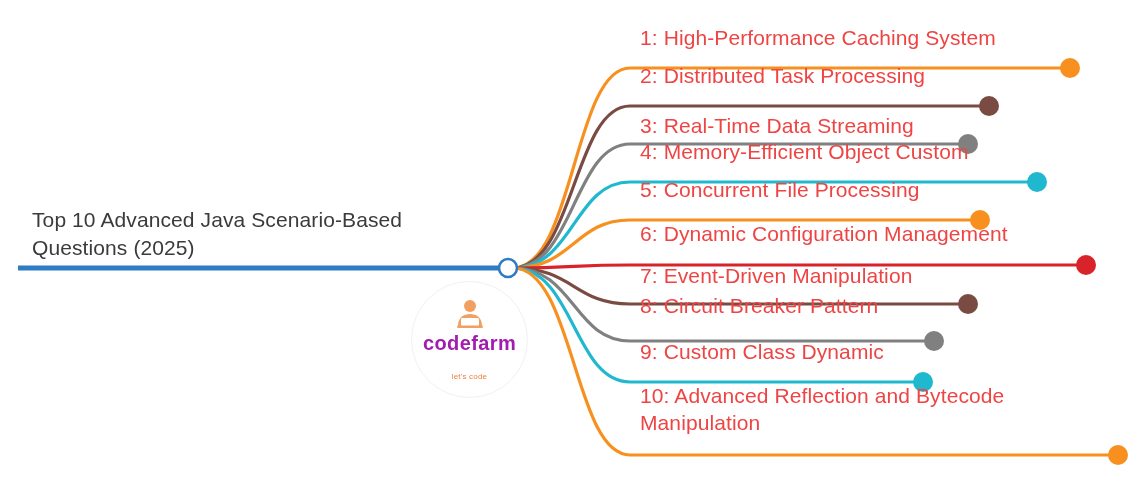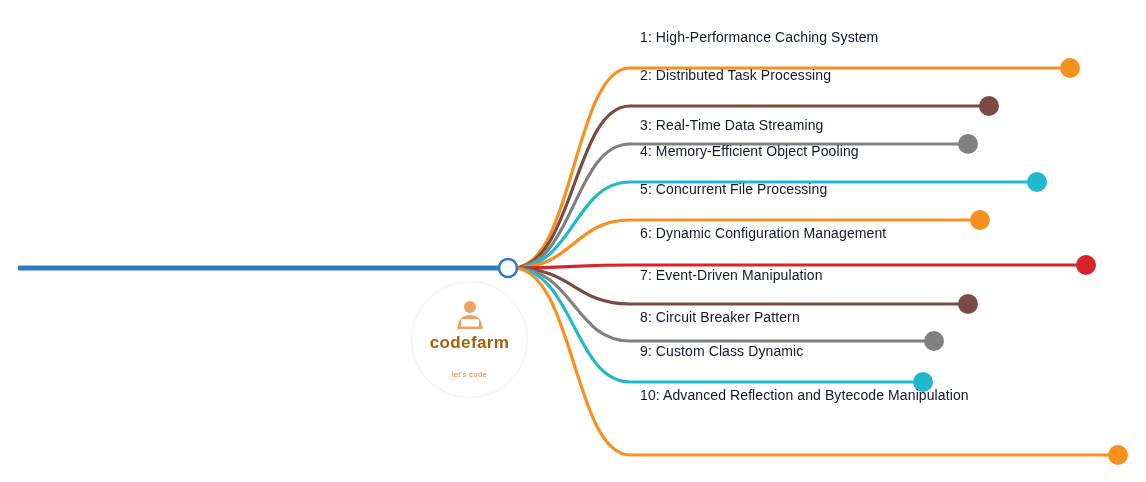--- a/index.html
+++ b/index.html
@@ -2,29 +2,29 @@
 <html><head>
 <meta charset="utf-8">
 <style>
   html,body{margin:0;padding:0;background:#ffffff;}
   body{width:1146px;height:482px;overflow:hidden;
        font-family:"Liberation Sans","DejaVu Sans",sans-serif;}
   #canvas{position:relative;width:1146px;height:482px;background:#fff;}
   svg.layer{position:absolute;left:0;top:0;width:1146px;height:482px;}
   .root-label{position:absolute;left:32px;top:206px;width:470px;
       font-size:21px;line-height:28px;color:#3b3b3b;letter-spacing:.1px;}
-  .branch-label{position:absolute;font-size:14px;line-height:27px;
-      color:#0f172a;white-space:nowrap;letter-spacing:.1px;}
+  .branch-label{position:absolute;font-size:21px;line-height:27px;
+      color:#ef4444;white-space:nowrap;letter-spacing:.1px;}
   .branch-label.wrap{white-space:normal;width:470px;}
   .wm{position:absolute;left:411px;top:281px;width:117px;height:117px;
       border-radius:50%;background:#fff;border:1px solid #f1f1f1;
       display:flex;flex-direction:column;align-items:center;
       justify-content:center;box-sizing:border-box;}
   .wm-icon{width:34px;height:30px;margin-bottom:3px;}
-  .wm-name{font-size:17px;font-weight:bold;color:#a16207;letter-spacing:.4px;}
+  .wm-name{font-size:20px;font-weight:bold;color:#a21caf;letter-spacing:.4px;}
   .wm-tag{font-size:8px;color:#e8833a;letter-spacing:.2px;margin-top:17px;}
 </style>
 </head>
 <body>
 
 <div id="canvas">
 
   <svg class="layer" viewBox="0 0 1146 482" xmlns="http://www.w3.org/2000/svg">
     <g id="edges" fill="none" stroke-linecap="round">
         <path d="M 513 268 C 573.84 268, 573.84 68, 630 68 L 1070 68" stroke="#F7901E" stroke-width="3.2" fill="none" stroke-linecap="round"></path>
@@ -47,30 +47,31 @@
         <circle cx="1086" cy="265" r="10" fill="#D8232A"></circle>
         <circle cx="968" cy="304" r="10" fill="#7A4B42"></circle>
         <circle cx="934" cy="341" r="10" fill="#808080"></circle>
         <circle cx="923" cy="382" r="10" fill="#20B8CE"></circle>
         <circle cx="1118" cy="455" r="10" fill="#F7901E"></circle>
       </g>
     <line id="root-line" x1="18" y1="268" x2="502" y2="268" stroke="#2E7CC4" stroke-width="5"></line>
     <circle id="hub" cx="508" cy="268" r="9" fill="#ffffff" stroke="#2E7CC4" stroke-width="2.6"></circle>
   </svg>
 
+  <div class="root-label">Top 10 Advanced Java Scenario-Based Questions (2025)</div>
 
   <div id="labels">
       <div class="branch-label" style="left: 640px; top: 24px;">1: High-Performance Caching System</div>
       <div class="branch-label" style="left: 640px; top: 62px;">2: Distributed Task Processing</div>
       <div class="branch-label" style="left: 640px; top: 100px; margin-top: 12px;">3: Real-Time Data Streaming</div>
-      <div class="branch-label" style="left: 640px; top: 138px;">4: Memory-Efficient Object Pooling</div>
+      <div class="branch-label" style="left: 640px; top: 138px;">4: Memory-Efficient Object Custom</div>
       <div class="branch-label" style="left: 640px; top: 176px;">5: Concurrent File Processing</div>
       <div class="branch-label" style="left: 640px; top: 220px;">6: Dynamic Configuration Management</div>
       <div class="branch-label" style="left: 640px; top: 262px;">7: Event-Driven Manipulation</div>
-      <div class="branch-label" style="left: 640px; top: 304px;">8: Circuit Breaker Pattern</div>
+      <div class="branch-label" style="left: 640px; top: 292px;">8: Circuit Breaker Pattern</div>
       <div class="branch-label" style="left: 640px; top: 338px;">9: Custom Class Dynamic</div>
       <div class="branch-label wrap" style="left: 640px; top: 382px;">10: Advanced Reflection and Bytecode Manipulation</div>
     </div>
 
   <div class="wm">
     <svg class="wm-icon" viewBox="0 0 34 30" xmlns="http://www.w3.org/2000/svg">
       <circle cx="17" cy="7" r="6" fill="#F2A061"></circle>
       <path d="M5 27 C5 18.5 10.5 15 17 15 C23.5 15 29 18.5 29 27 Z" fill="#F2A061"></path>
       <rect x="8" y="19" width="18" height="8" rx="1.2" fill="#ffffff"></rect>
       <rect x="4" y="26.4" width="26" height="2.6" rx="1.3" fill="#F2A061"></rect>

